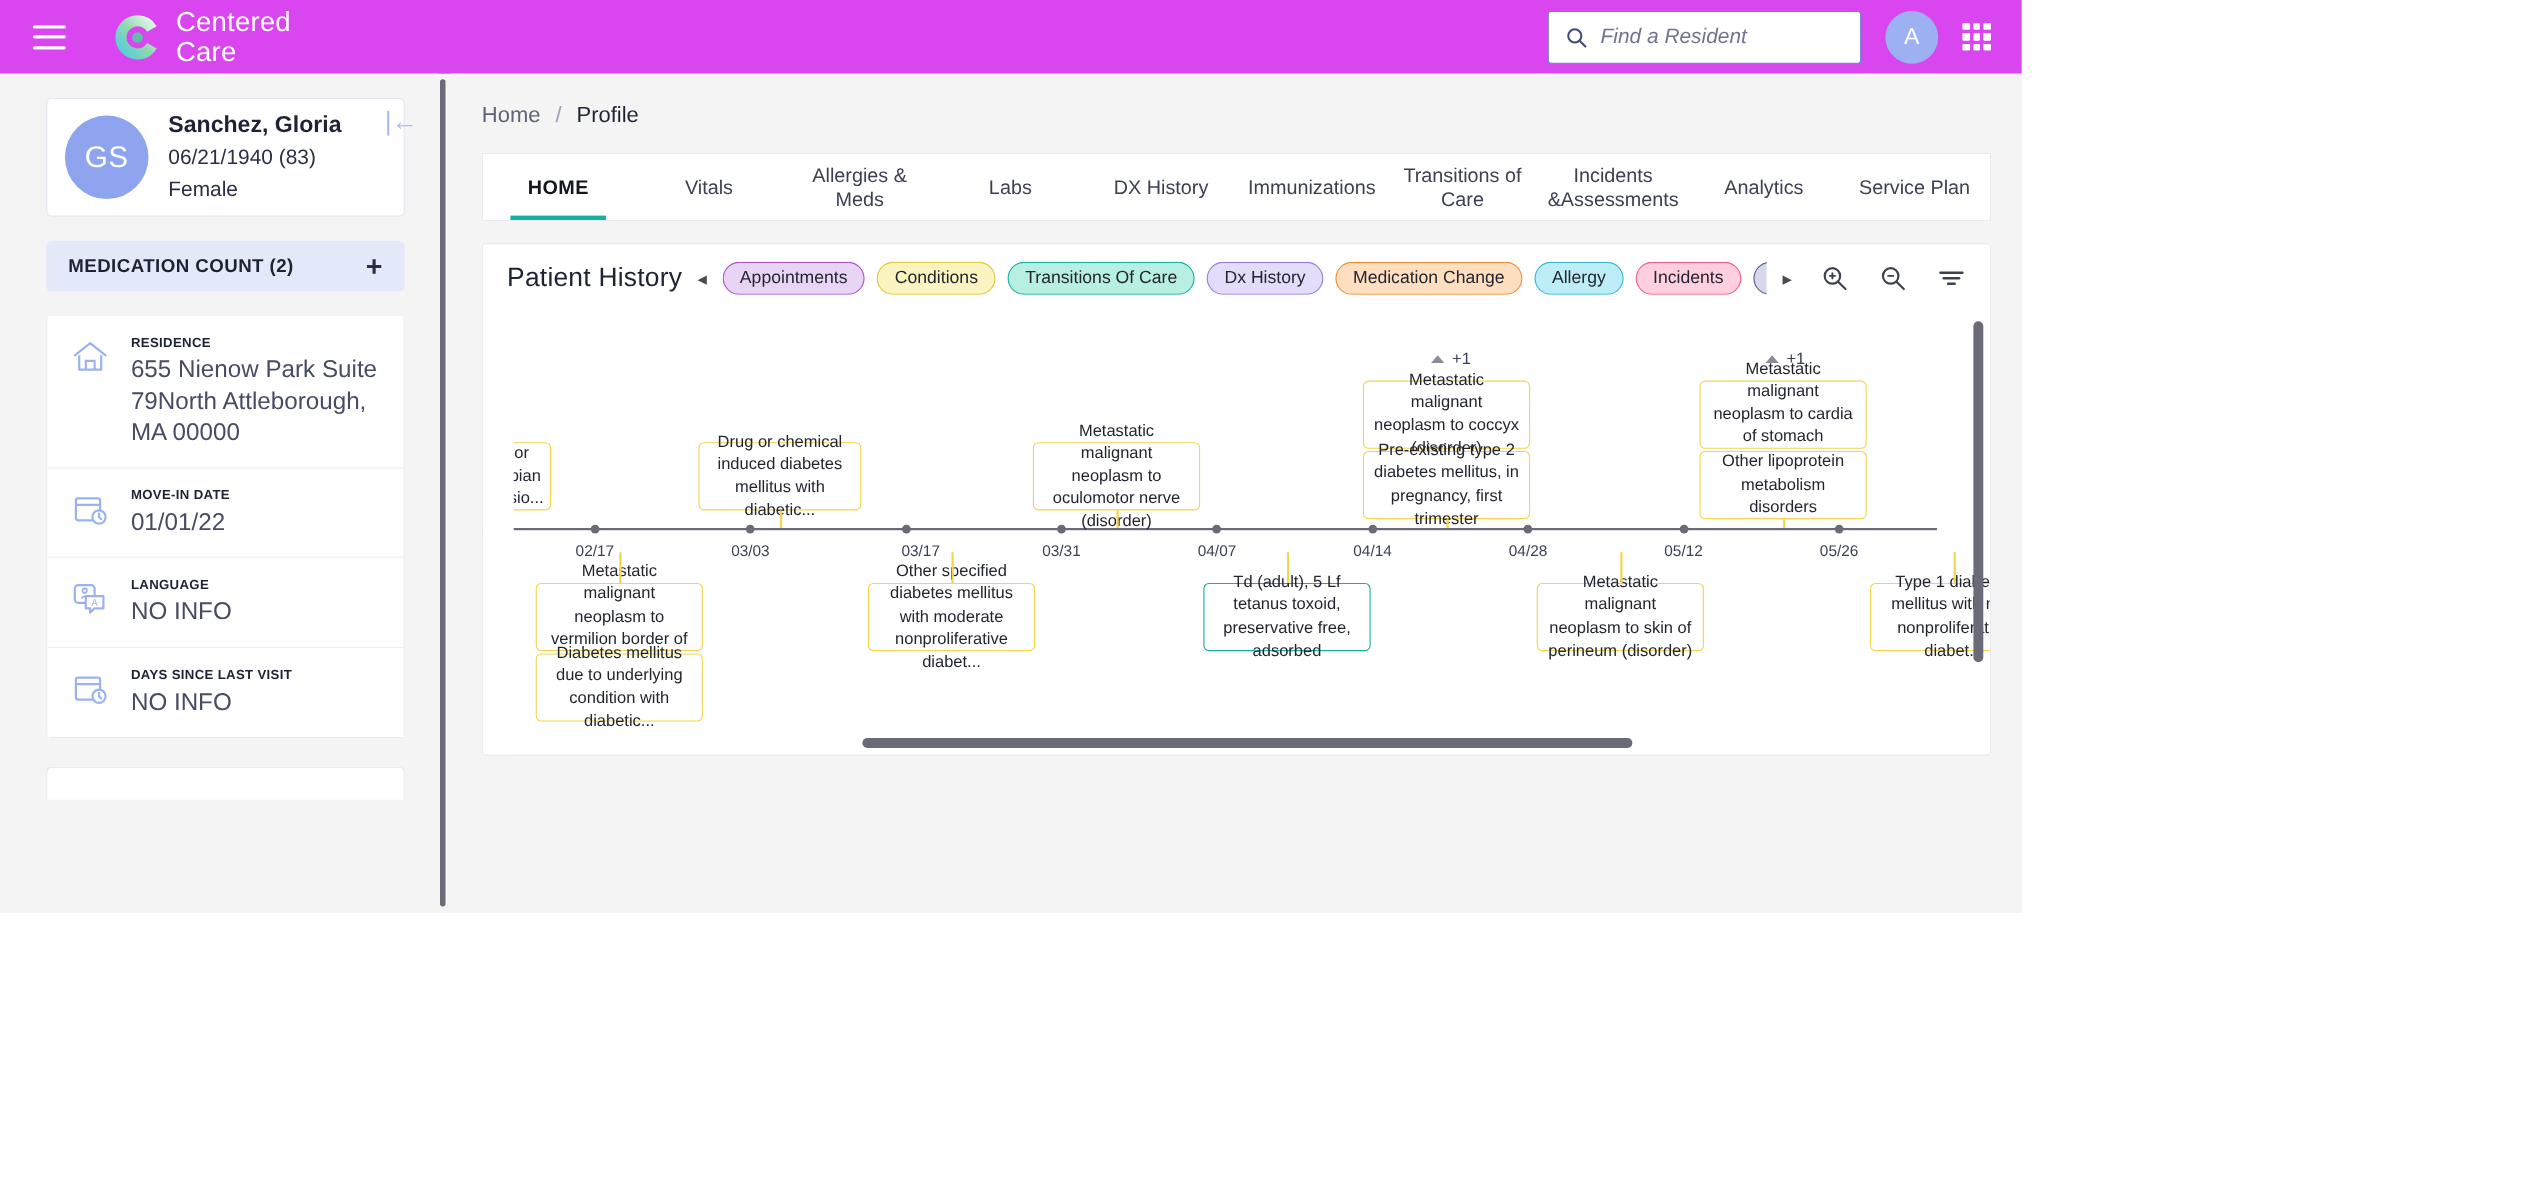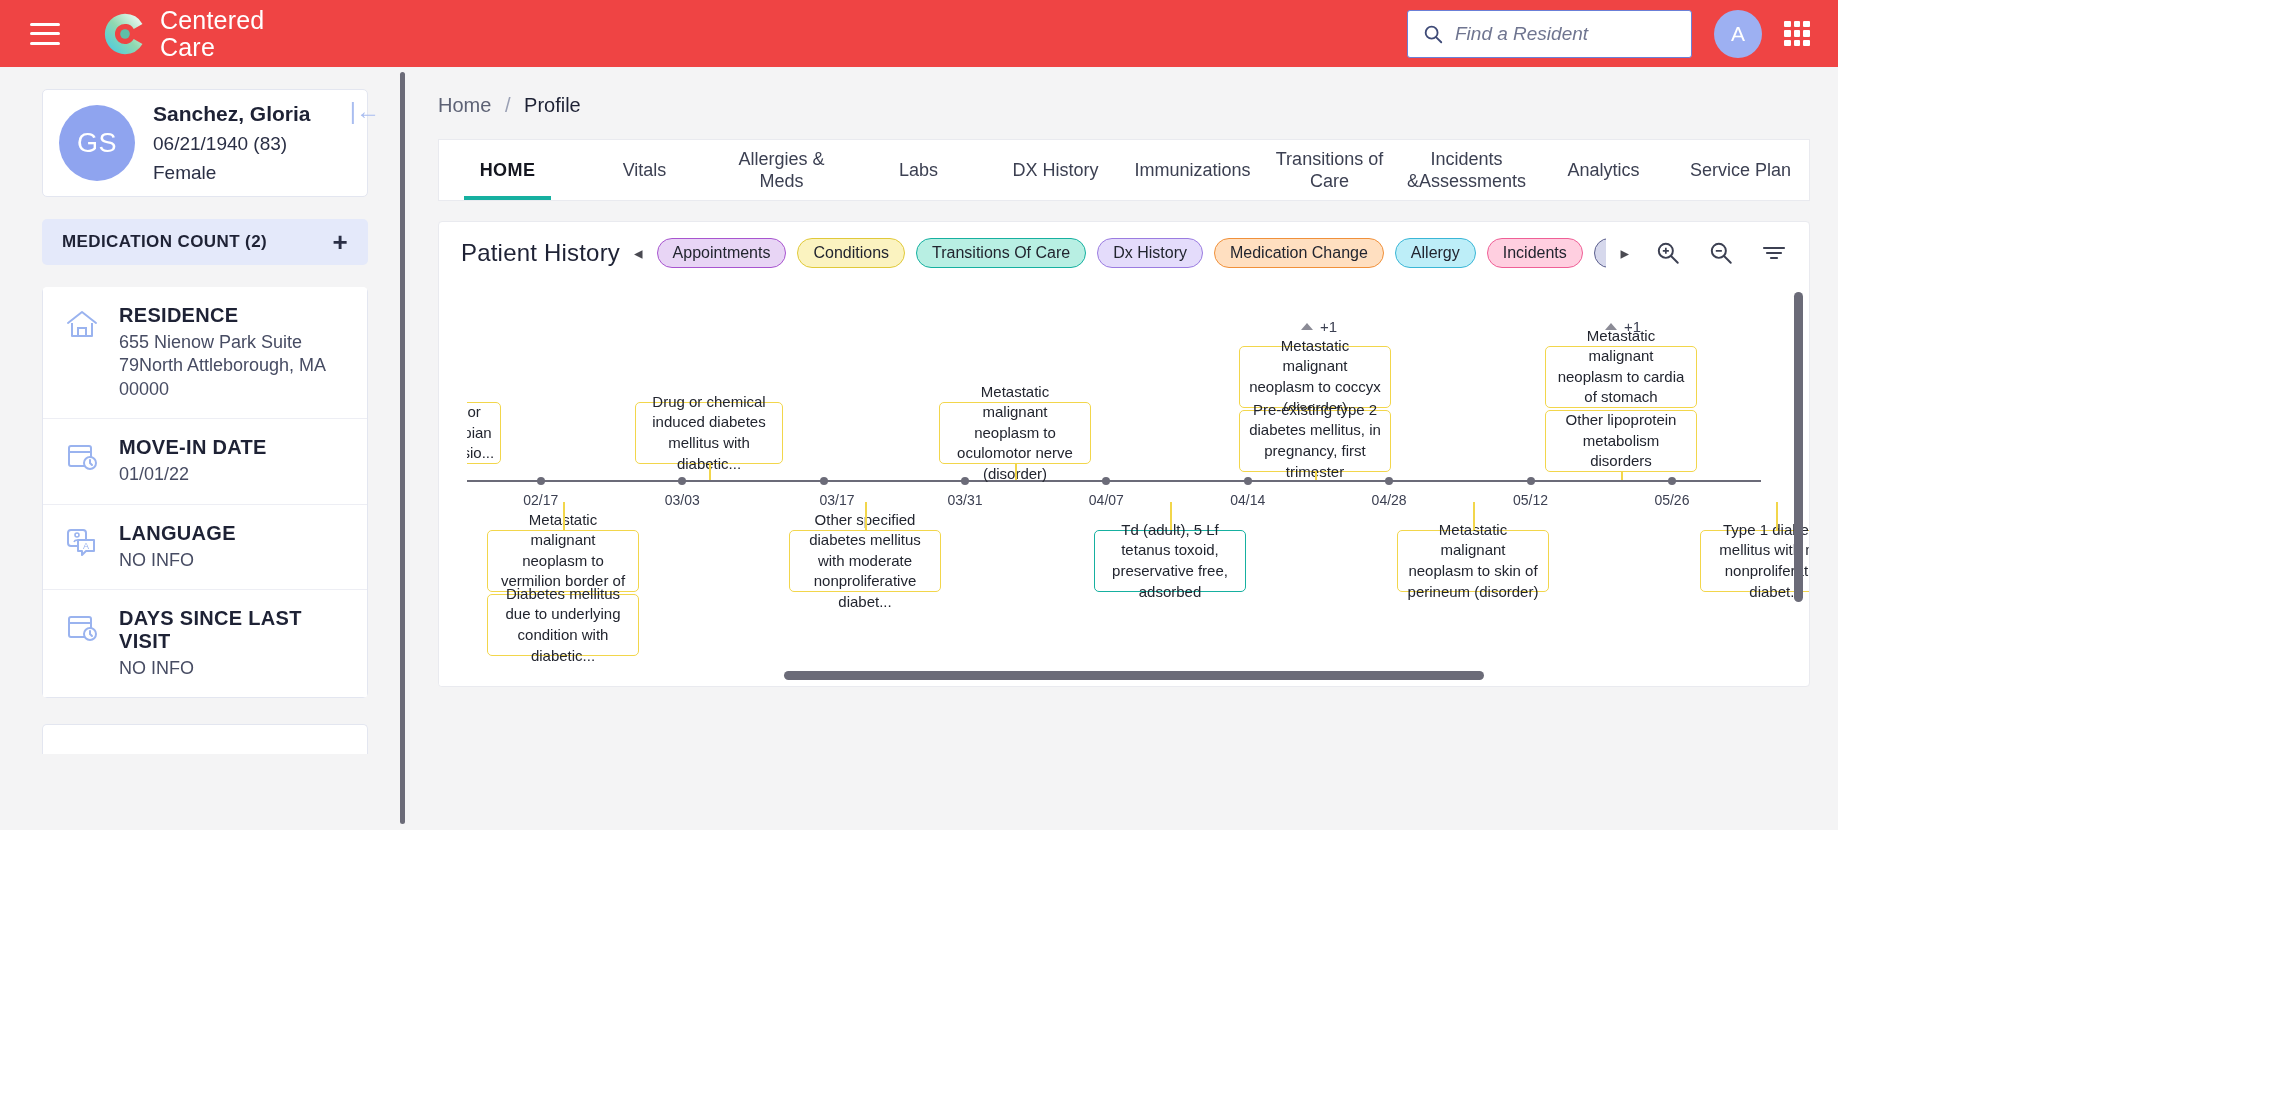--- a/index.html
+++ b/index.html
@@ -16,21 +16,21 @@
     position: absolute; left: 0; top: 0;
     width: 1838px; height: 830px;
     background: #f4f4f5;
     overflow: hidden;
   }
 
   
   .topbar {
     position: absolute; left: 0; top: 0;
     width: 1838px; height: 67px;
-    background: #ef4444;
+    background: #d946ef;
     display: flex; align-items: center;
   }
   .hamburger {
     margin-left: 30px; width: 30px; height: 22px;
     display: flex; flex-direction: column; justify-content: space-between;
     cursor: pointer;
   }
   .hamburger span { display:block; height: 3px; background:#fff; border-radius:2px; }
 
   .brand { margin-left: 42px; display: flex; align-items: center; gap: 12px; }
@@ -103,22 +103,22 @@
     cursor: pointer;
   }
   .panel-head .pm { font-size: 26px; color: #2a2f45; line-height: 1; }
   .panel-body { background: #ffffff; border: 1px solid #e3e6f0; border-top: none; }
   .demo-row {
     display: flex; gap: 18px; padding: 17px 20px 17px 22px;
     align-items: flex-start;
   }
   .demo-row + .demo-row { border-top: 1px solid #edeef4; }
   .demo-ico { width: 36px; flex: none; margin-top: 4px; color: #9ab3ef; }
-  .demo-label { font-size: 20px; color: #1e2235; font-weight: bold; letter-spacing: .3px; }
-  .demo-value { font-size: 18px; color: #474c63; margin-top: 4px; line-height: 1.3; }
+  .demo-label { font-size: 12px; color: #1e2235; font-weight: bold; letter-spacing: .3px; }
+  .demo-value { font-size: 22px; color: #474c63; margin-top: 4px; line-height: 1.3; }
   .panel-stub {
     margin-top: 26px; height: 30px;
     border: 1px solid #e3e6f0; border-bottom: none;
     border-radius: 5px 5px 0 0; background: #ffffff;
   }
   .sidebar-divider {
     position: absolute; left: 400px; top: 72px;
     width: 5px; height: 752px; background: #6b6b78; border-radius: 3px;
   }
 

